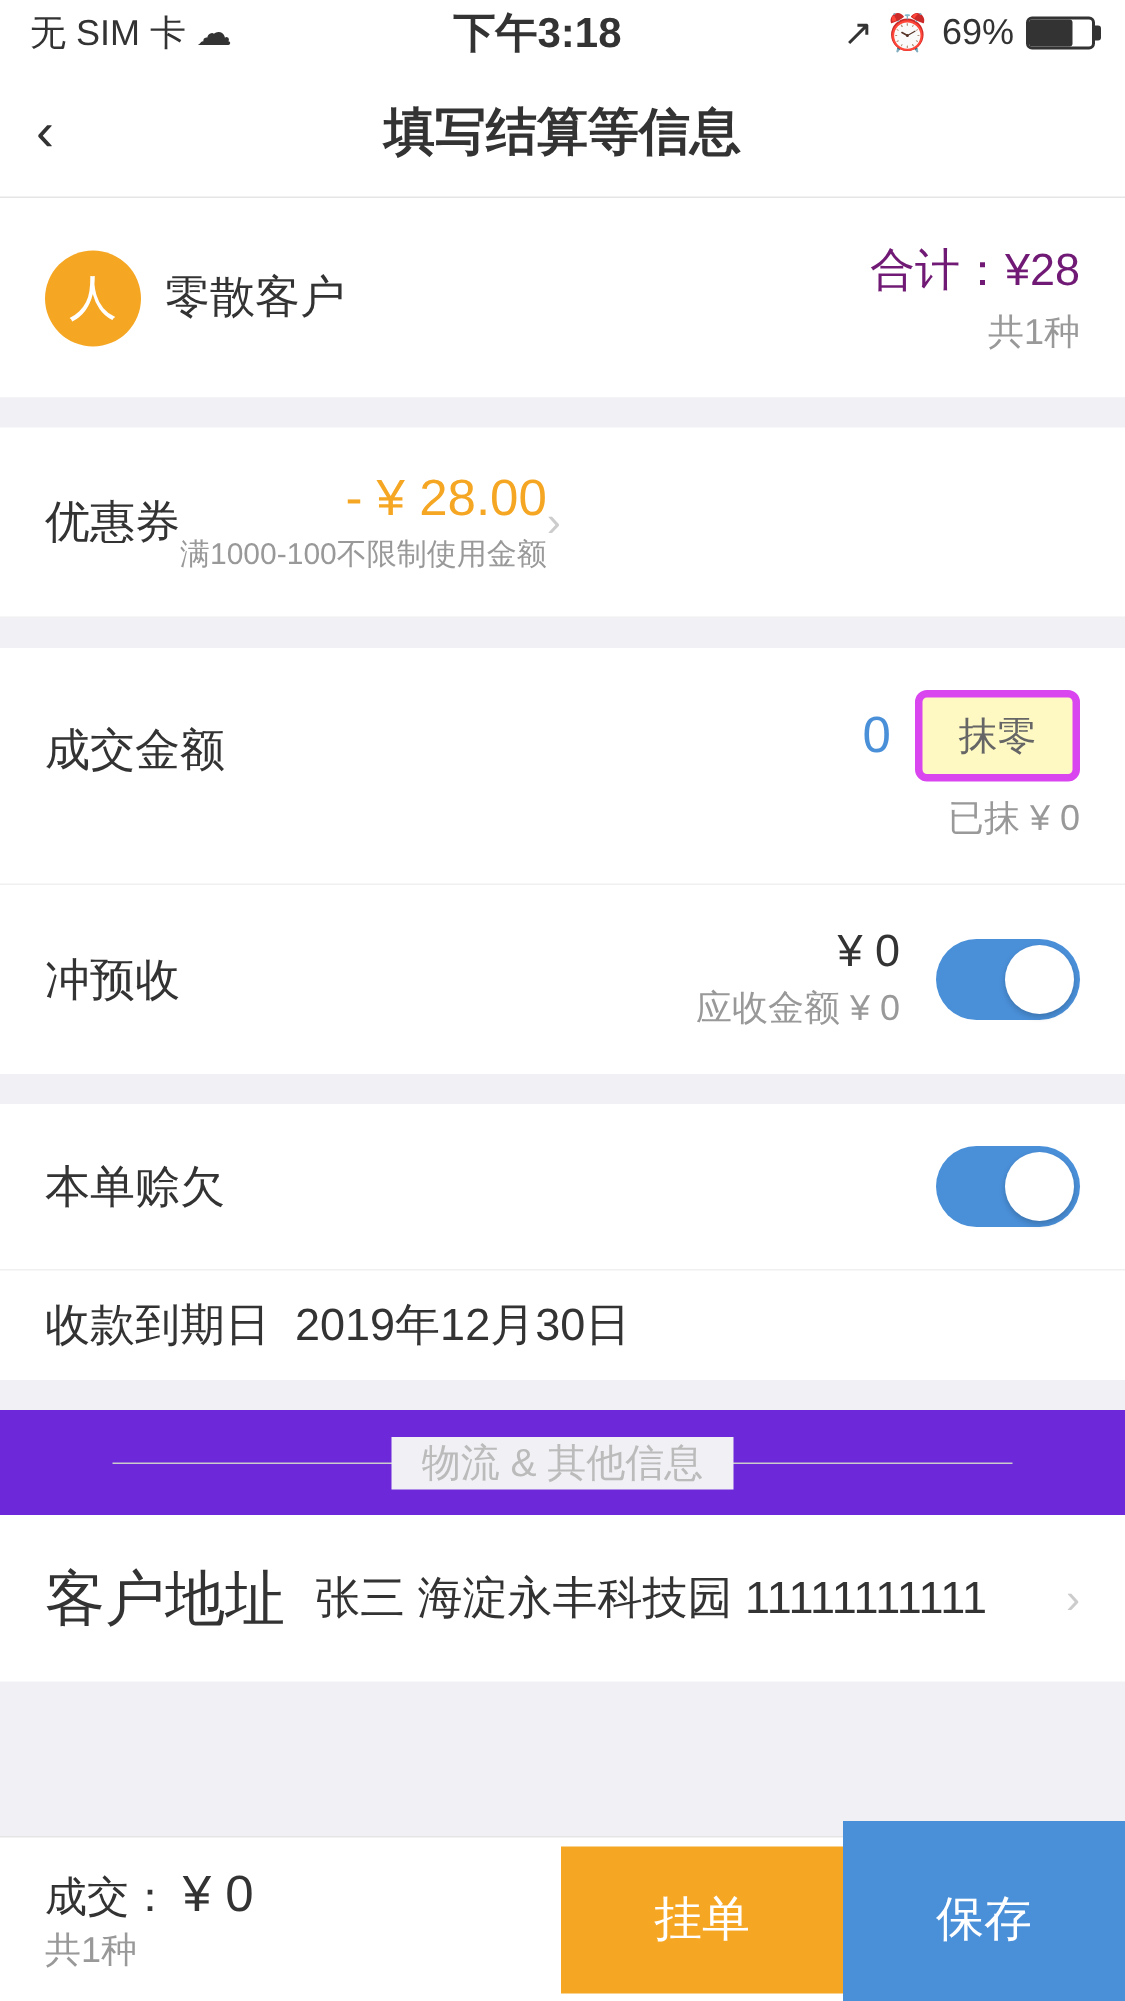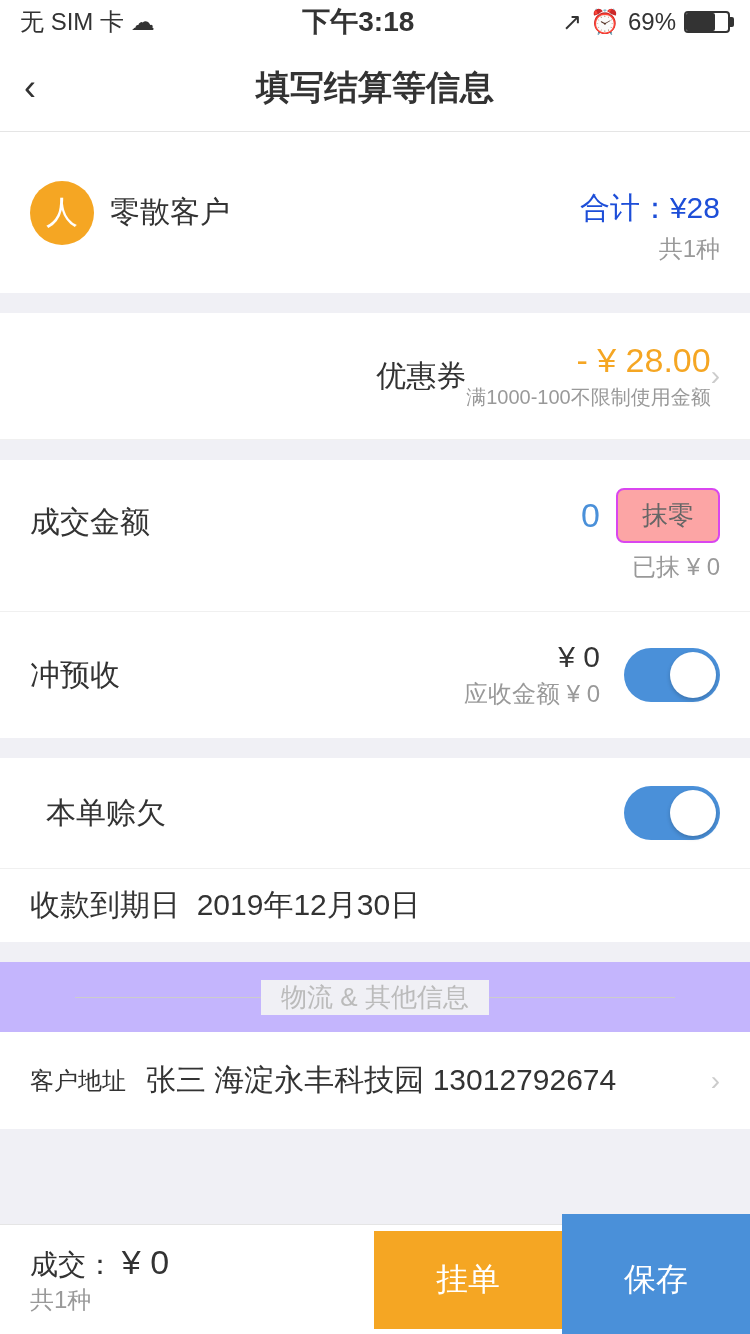--- a/index.html
+++ b/index.html
@@ -109,42 +109,41 @@
     }
     .customer-name {
       font-size: 30px;
       color: #333;
     }
     .customer-right {
       text-align: right;
     }
     .total-amount {
       font-size: 30px;
-      color: #1d4ed8;
-      margin-top: 28px;
+      color: #701a75;
     }
     .total-count {
       font-size: 24px;
       color: #999;
       margin-top: 4px;
     }
 
     
     .section-divider {
       height: 20px;
       background: #f0f0f5;
     }
 
     
     .form-row {
       background: #fff;
       padding: 28px 30px;
       display: flex;
       align-items: center;
-      justify-content: flex-end;
+      justify-content: flex-start;
       border-bottom: 1px solid #f0f0f0;
     }
     .form-row-label {
       font-size: 30px;
       color: #333;
     }
     .form-row-right {
       display: flex;
       align-items: center;
       gap: 16px;
@@ -177,26 +176,26 @@
       display: flex;
       align-items: flex-end;
       justify-content: space-between;
     }
     .deal-value {
       font-size: 34px;
       color: #4a90d9;
       font-weight: 500;
     }
     .round-off-btn {
-      border: 2px solid #d946ef;
+      border: 5px solid #d946ef;
       border-radius: 8px;
       padding: 8px 24px;
       font-size: 26px;
       color: #666;
-      background: #fca5a5;
+      background: #fef9c3;
       cursor: pointer;
     }
     .deal-sub {
       font-size: 24px;
       color: #999;
       margin-top: 8px;
       text-align: right;
     }
 
     
@@ -253,37 +252,36 @@
       background: #fff;
       padding: 28px 30px;
       display: flex;
       align-items: center;
       justify-content: space-between;
       margin-top: 0;
     }
     .arrears-label {
       font-size: 30px;
       color: #333;
-      margin-left: 16px;
     }
 
     
     .due-date-section {
       background: #fff;
       padding: 16px 30px;
       border-top: 1px solid #f0f0f0;
     }
     .due-date-text {
       font-size: 30px;
       color: #333;
     }
 
     
     .logistics-divider {
-      background: #c4b5fd;
+      background: #6d28d9;
       height: 70px;
       display: flex;
       align-items: center;
       justify-content: center;
       position: relative;
     }
     .logistics-line {
       width: 80%;
       height: 1px;
       background: #ccc;
@@ -300,21 +298,21 @@
 
     
     .address-section {
       background: #fff;
       padding: 28px 30px;
       display: flex;
       align-items: center;
       justify-content: space-between;
     }
     .address-label {
-      font-size: 24px;
+      font-size: 40px;
       color: #333;
       flex-shrink: 0;
       margin-right: 20px;
     }
     .address-value {
       font-size: 30px;
       color: #333;
       flex: 1;
     }
 
@@ -463,21 +461,21 @@
 
   <div class="section-divider"></div>
 
   <div class="logistics-divider">
     <div class="logistics-line"></div>
     <span class="logistics-label">物流 &amp; 其他信息</span>
   </div>
 
   <div class="address-section">
     <span class="address-label">客户地址</span>
-    <span class="address-value">张三 海淀永丰科技园 13012792674</span>
+    <span class="address-value">张三 海淀永丰科技园 11111111111</span>
     <span class="chevron-right">›</span>
   </div>
 
 </div>
 
 <div class="bottom-bar">
   <div class="bottom-info">
     <div>
       <span class="bottom-deal-label">成交：</span>
       <span class="bottom-deal-amount">¥ 0</span>

